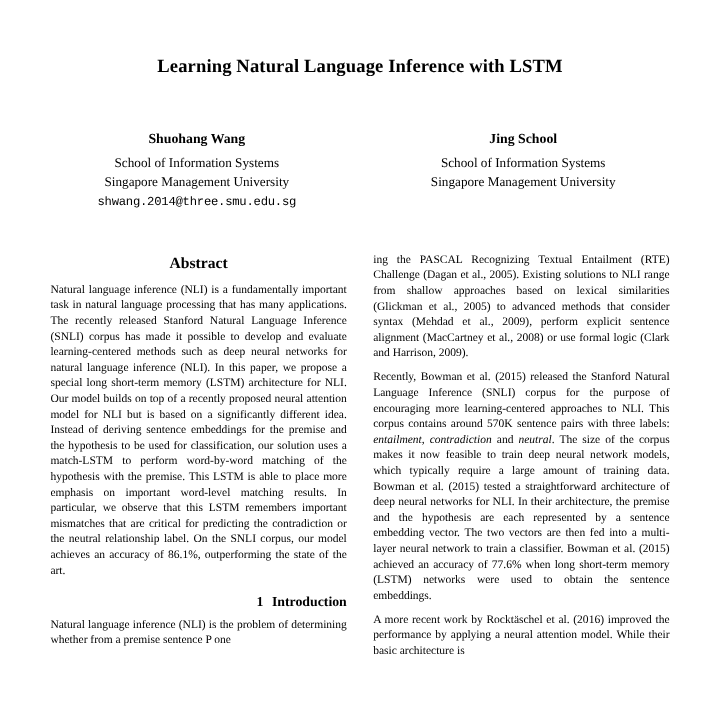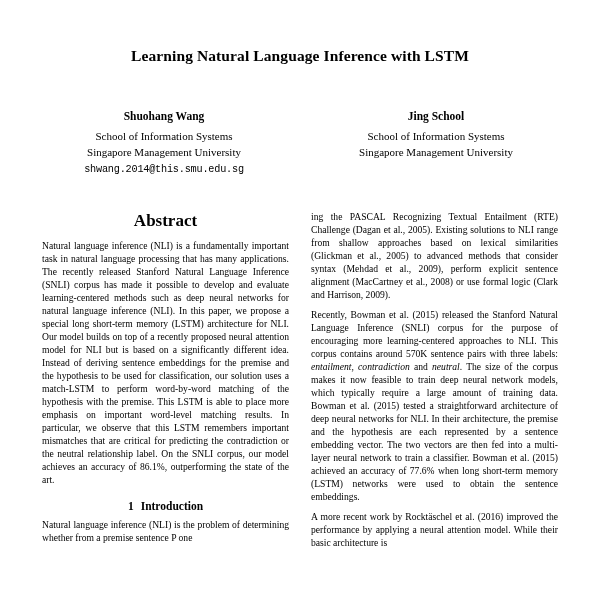--- a/index.html
+++ b/index.html
@@ -63,28 +63,28 @@
     padding: 0 42px;
     gap: 22px;
   }
   .col {
     width: 50%;
     text-align: justify;
   }
   .section-head {
     text-align: center;
     font-weight: bold;
-    font-size: 17px;
+    font-size: 13px;
     margin: 0 0 9px 0;
   }
   .numbered-head {
     font-weight: bold;
     font-size: 11.5px;
     margin: 13px 0 7px 0;
-    text-align: center;
+    text-align: right;
   }
   .numbered-head .num {
     margin-right: 7px;
   }
   p.body-text {
     margin: 0 0 0 0;
     font-size: 9.6px;
     line-height: 1.355;
     text-align: justify;
     hyphens: auto;
@@ -102,21 +102,21 @@
 
 <div class="page">
 
   <div class="title">Learning Natural Language Inference with LSTM</div>
 
   <div class="authors">
     <div class="author">
       <span class="author-name">Shuohang Wang</span>
       <span class="author-line">School of Information Systems</span>
       <span class="author-line">Singapore Management University</span>
-      <span class="author-email">shwang.2014@this.smu.edu.sg</span>
+      <span class="author-email">shwang.2014@three.smu.edu.sg</span>
     </div>
     <div class="author">
       <span class="author-name">Jing School</span>
       <span class="author-line">School of Information Systems</span>
       <span class="author-line">Singapore Management University</span>
     </div>
   </div>
 
   <div class="columns">
 

